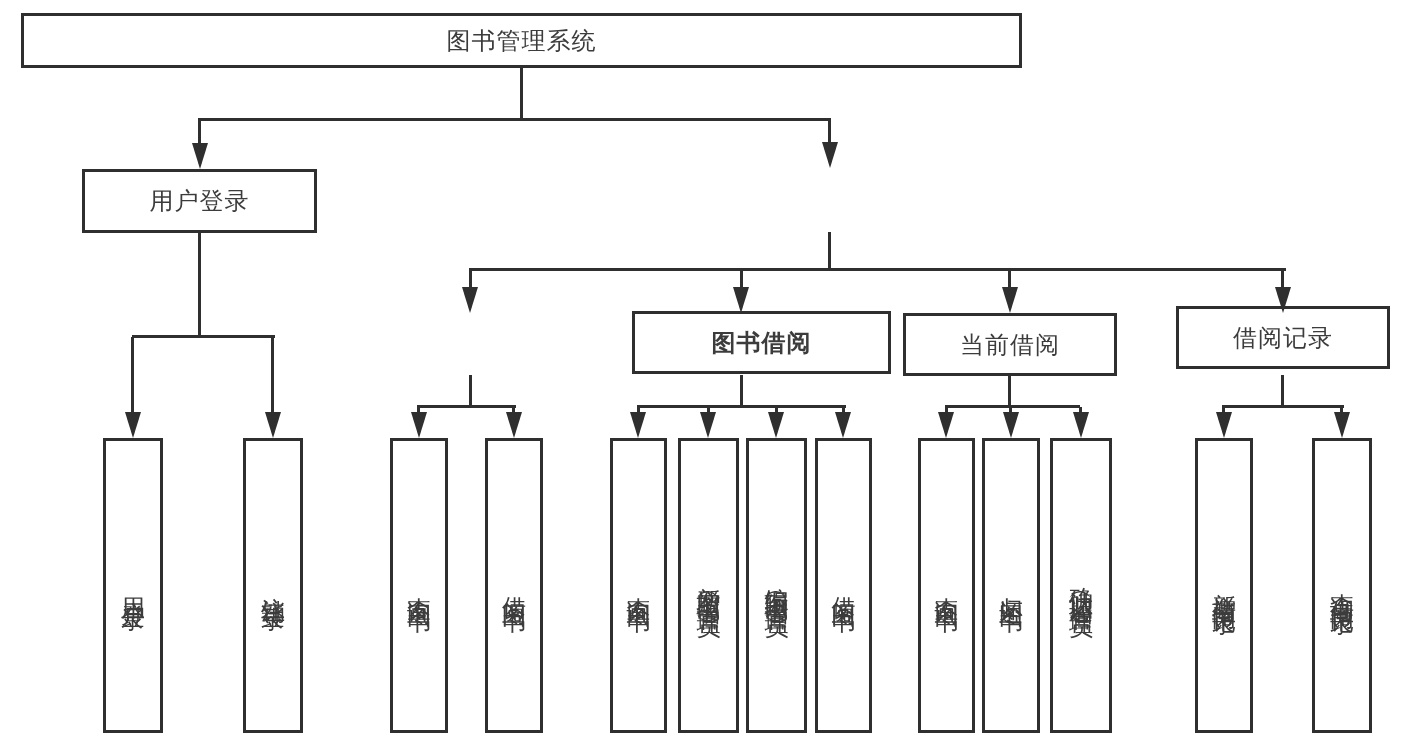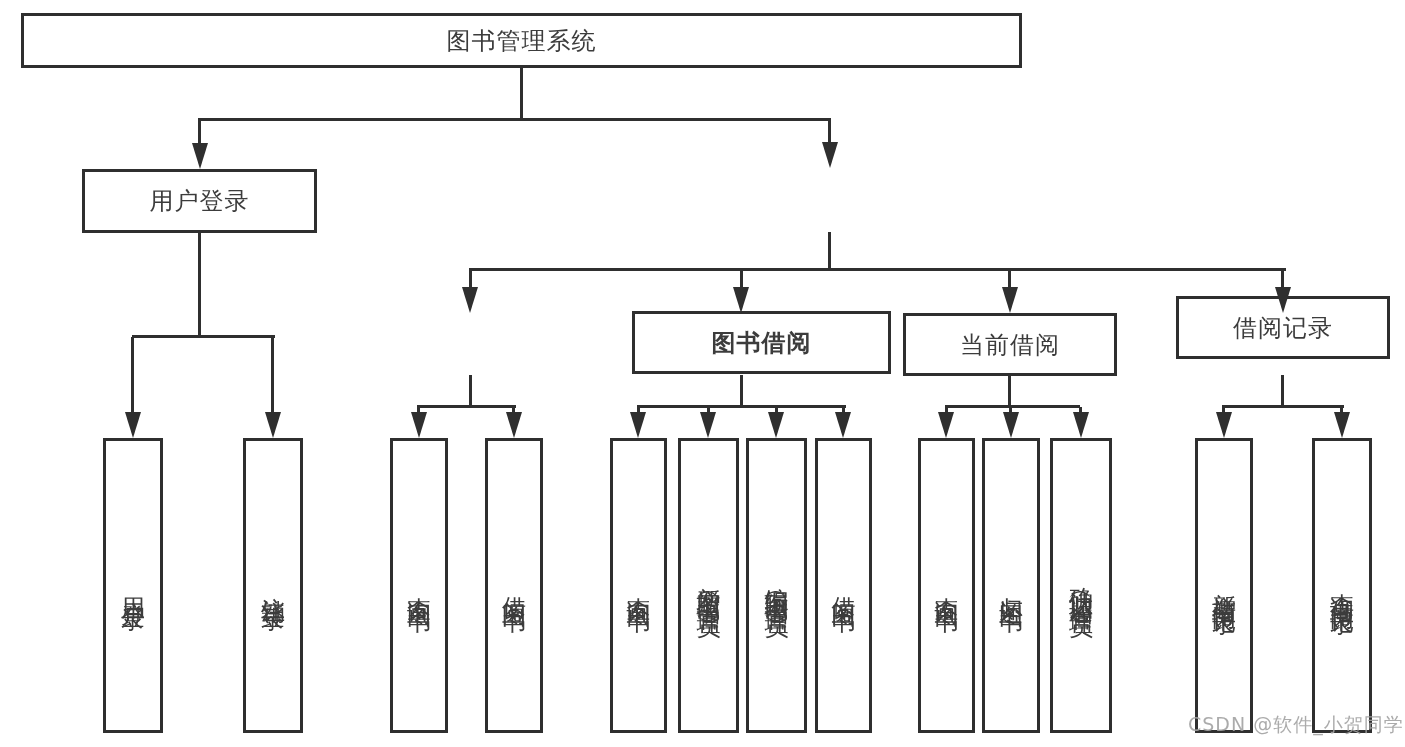--- a/index.html
+++ b/index.html
@@ -53,21 +53,21 @@
 
 
   <div class="node" style="left:632px;top:311px;width:259px;height:63px;font-weight:bold;">
     <span>图书借阅</span>
   </div>
 
   <div class="node" style="left:903px;top:313px;width:214px;height:63px;">
     <span>当前借阅</span>
   </div>
 
-  <div class="node" style="left:1176px;top:296px;width:214px;height:63px;">
+  <div class="node" style="left:1176px;top:306px;width:214px;height:63px;">
     <span>借阅记录</span>
   </div>
 
   <div class="leaf" style="left:103px;width:60px;">
     <span class="vtext">用户登录</span>
   </div>
   <div class="leaf" style="left:243px;width:60px;">
     <span class="vtext">注销登录</span>
   </div>
 
@@ -160,14 +160,13 @@
   <div class="line" style="left:1079px;top:407px;width:3px;height:6px;"></div>
   <div class="arrow" style="left:1073px;top:412px;"></div>
 
   <div class="line" style="left:1281px;top:375px;width:3px;height:33px;"></div>
   <div class="line" style="left:1222px;top:405px;width:122px;height:3px;"></div>
   <div class="line" style="left:1222px;top:407px;width:3px;height:6px;"></div>
   <div class="arrow" style="left:1216px;top:412px;"></div>
   <div class="line" style="left:1340px;top:407px;width:3px;height:6px;"></div>
   <div class="arrow" style="left:1334px;top:412px;"></div>
 
-  <div class="watermark">CSDN @软件_小贺同学</div>
 </div>
 
 </body></html>

